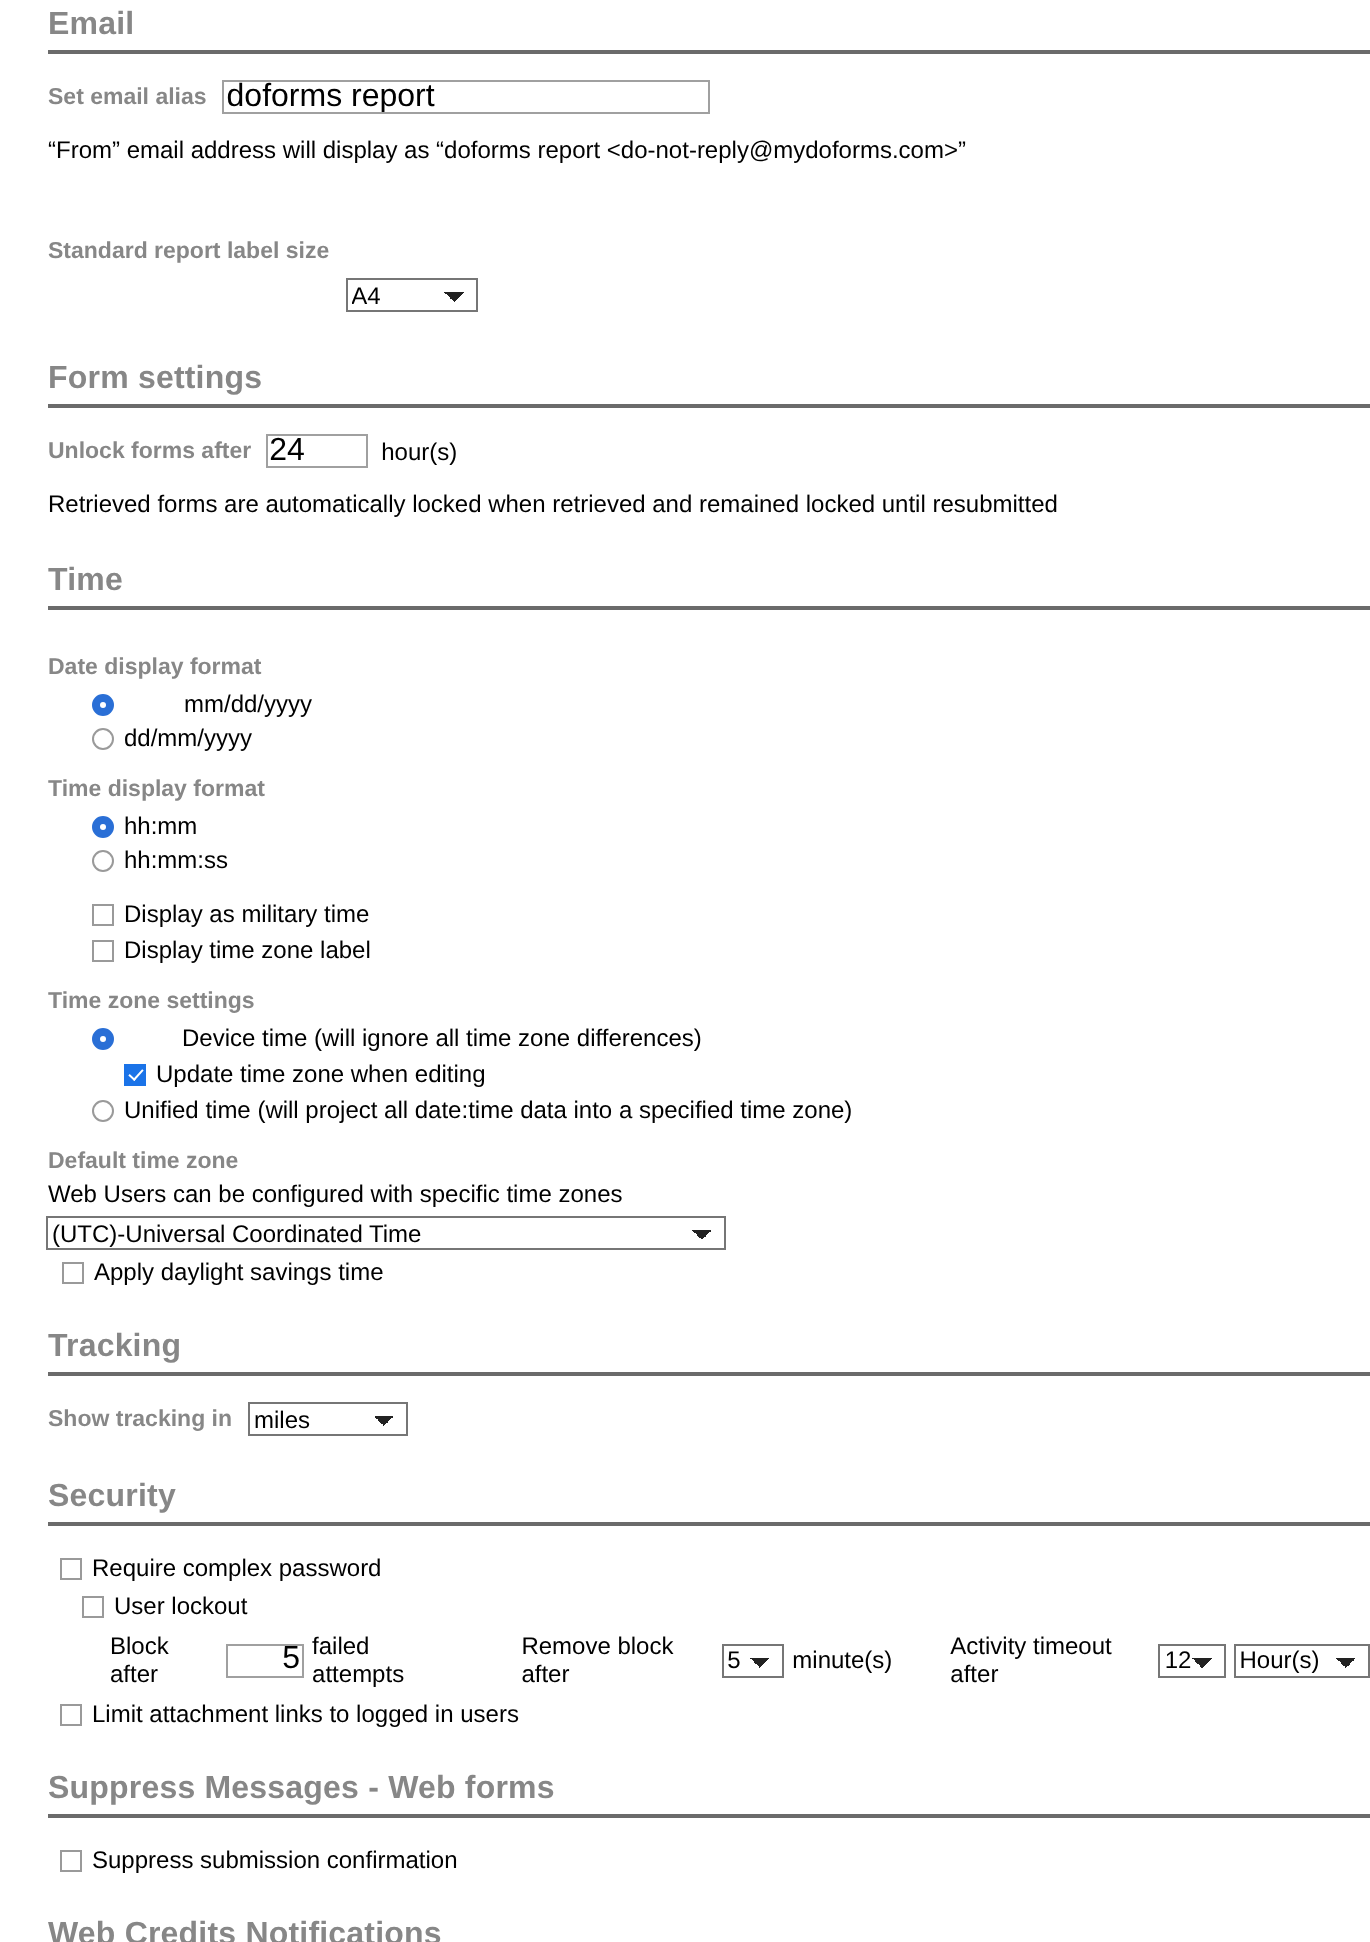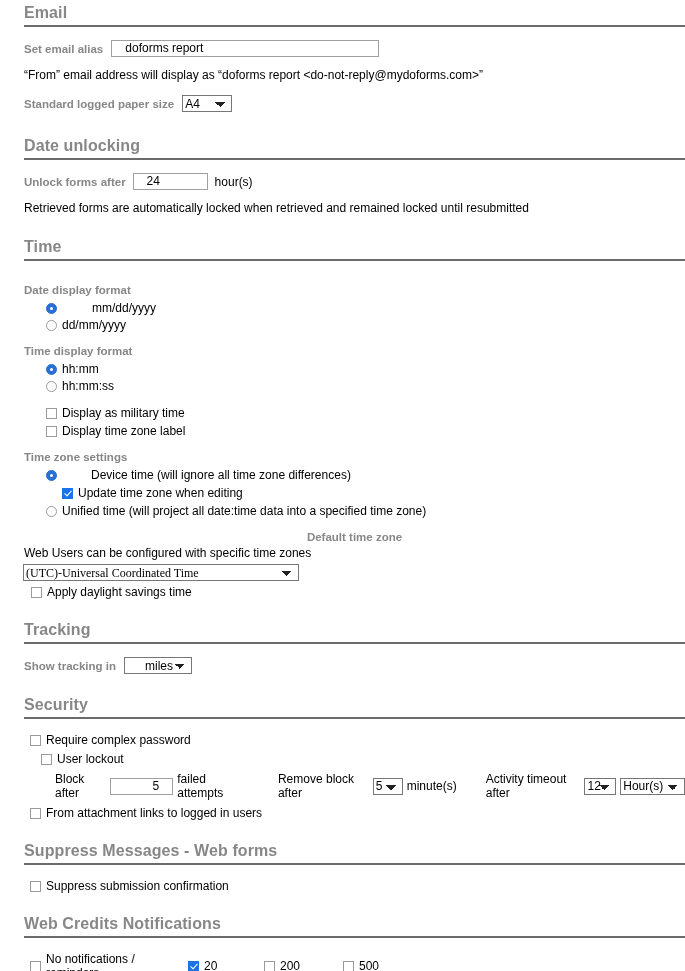--- a/index.html
+++ b/index.html
@@ -52,27 +52,27 @@
     font-size: 12px;
   }
   .row {
     display: flex;
     align-items: center;
   }
 
   
   input[type="text"] {
     font-family: "Liberation Sans", sans-serif;
-    font-size: 12px;
+    font-size: 16px;
     color: #000;
     border: 1px solid #a0a0a0;
     background: #fff;
     height: 15px;
     line-height: 15px;
-    padding: 0 13px;
+    padding: 0 1px;
     box-sizing: content-box;
     outline: none;
   }
   select {
     font-family: "Liberation Sans", sans-serif;
     font-size: 12px;
     color: #000;
     border: 1px solid #767676;
     background: #fff;
     height: 17px;
@@ -158,29 +158,29 @@
   <div class="sec-head">Email</div>
   <div class="sec-rule"></div>
 </div>
 <div class="sec-body">
   <div class="row" style="margin-top:13px;">
     <span class="lbl-grey">Set email alias</span>
     <input type="text" style="width: 240px; margin-left: 8px;" value="doforms report">
   </div>
   <div class="txt" style="margin-top:11px;">“From” email address will display as “doforms report &lt;do-not-reply@mydoforms.com&gt;”</div>
   <div class="row" style="margin-top:13px;">
-    <span class="lbl-grey">Standard logged paper size</span>
-    <select style="width:50px;margin-left:8px;">
+    <span class="lbl-grey">Standard report label size</span>
+    <select style="width:66px;margin-left:8px;margin-top:44px;">
       <option>A4</option>
     </select>
   </div>
 </div>
 
 <div class="section" style="padding-top:25px;">
-  <div class="sec-head">Date unlocking</div>
+  <div class="sec-head">Form settings</div>
   <div class="sec-rule"></div>
 </div>
 <div class="sec-body">
   <div class="row" style="margin-top:13px;">
     <span class="lbl-grey">Unlock forms after</span>
     <input type="text" style="width: 47px; margin-left: 7px;" value="24">
     <span class="txt" style="margin-left:7px;">hour(s)</span>
   </div>
   <div class="txt" style="margin-top:11px;">Retrieved forms are automatically locked when retrieved and remained locked until resubmitted</div>
 </div>
@@ -229,39 +229,39 @@
   </div>
   <div class="opt" style="margin-top:4px;margin-left:38px;">
     <span class="cbx on"></span>
     <span>Update time zone when editing</span>
   </div>
   <div class="opt" style="margin-top:4px;margin-left:22px;">
     <span class="radio"></span>
     <span>Unified time (will project all date:time data into a specified time zone)</span>
   </div>
 
-  <div class="lbl-grey" style="margin-top:13px;text-align:center;">Default time zone</div>
+  <div class="lbl-grey" style="margin-top:13px;">Default time zone</div>
   <div class="txt" style="margin-top:3px;">Web Users can be configured with specific time zones</div>
-  <select style="width:276px;margin-top:4px;margin-left:-1px;font-family:Liberation Serif, serif;">
+  <select style="width:340px;margin-top:4px;margin-left:-1px;">
     <option>(UTC)-Universal Coordinated Time</option>
   </select>
   <div class="opt" style="margin-top:4px;margin-left:7px;">
     <span class="cbx"></span>
     <span>Apply daylight savings time</span>
   </div>
 </div>
 
 <div class="section" style="padding-top:22px;">
   <div class="sec-head">Tracking</div>
   <div class="sec-rule"></div>
 </div>
 <div class="sec-body">
   <div class="row" style="margin-top:13px;">
     <span class="lbl-grey">Show tracking in</span>
-    <select style="width:68px;margin-left:8px;text-align:center;">
+    <select style="width:80px;margin-left:8px;">
       <option>miles</option>
     </select>
   </div>
 </div>
 
 <div class="section" style="padding-top:22px;">
   <div class="sec-head">Security</div>
   <div class="sec-rule"></div>
 </div>
 <div class="sec-body">
@@ -289,21 +289,21 @@
     <select style="width:36px;margin-left:5px;">
       <option>12</option>
     </select>
     <select style="width:74px;margin-left:4px;">
       <option>Hour(s)</option>
     </select>
   </div>
 
   <div class="opt" style="margin-top:6px;margin-left:6px;">
     <span class="cbx"></span>
-    <span>From attachment links to logged in users</span>
+    <span>Limit attachment links to logged in users</span>
   </div>
 </div>
 
 <div class="section" style="padding-top:22px;">
   <div class="sec-head">Suppress Messages - Web forms</div>
   <div class="sec-rule"></div>
 </div>
 <div class="sec-body">
   <div class="opt" style="margin-top:14px;margin-left:6px;">
     <span class="cbx"></span>

